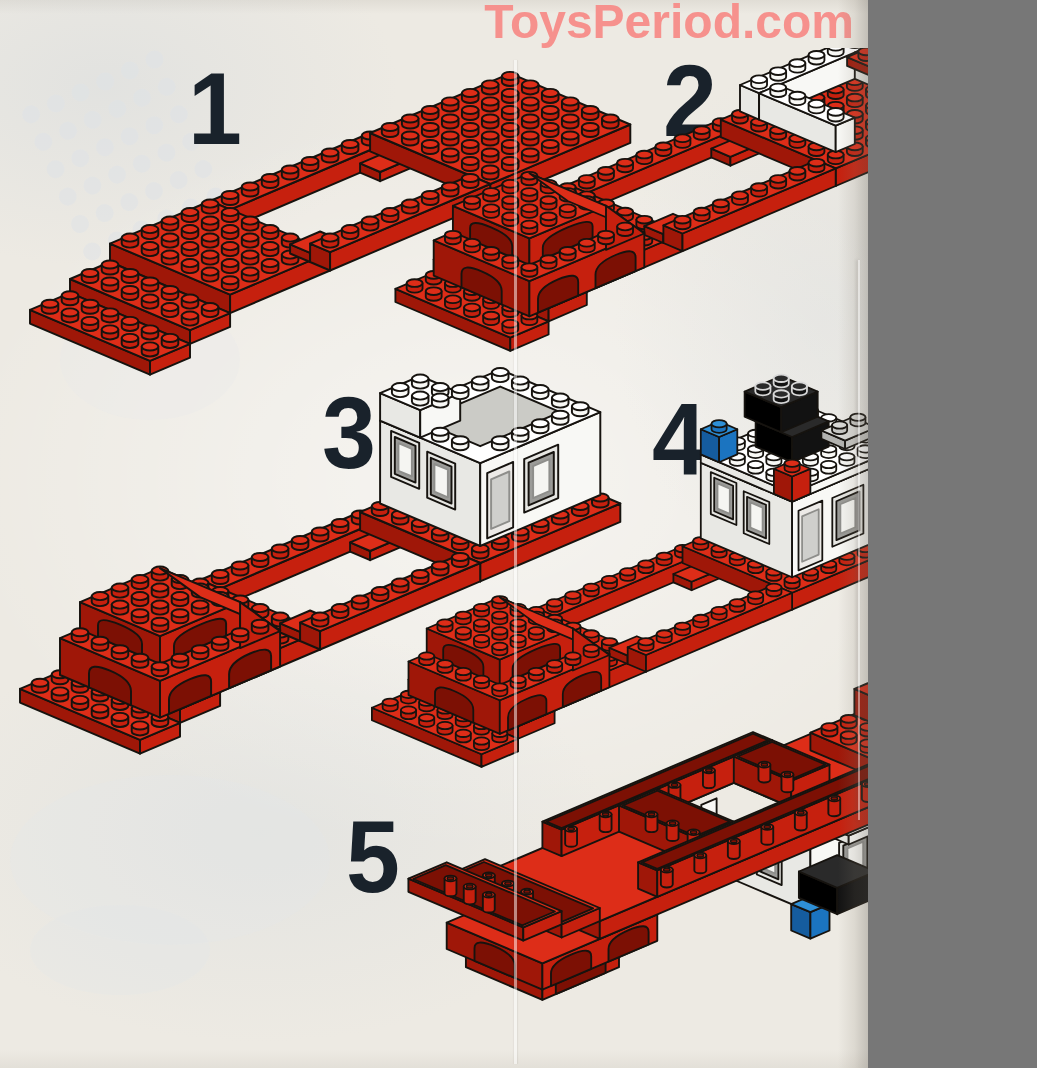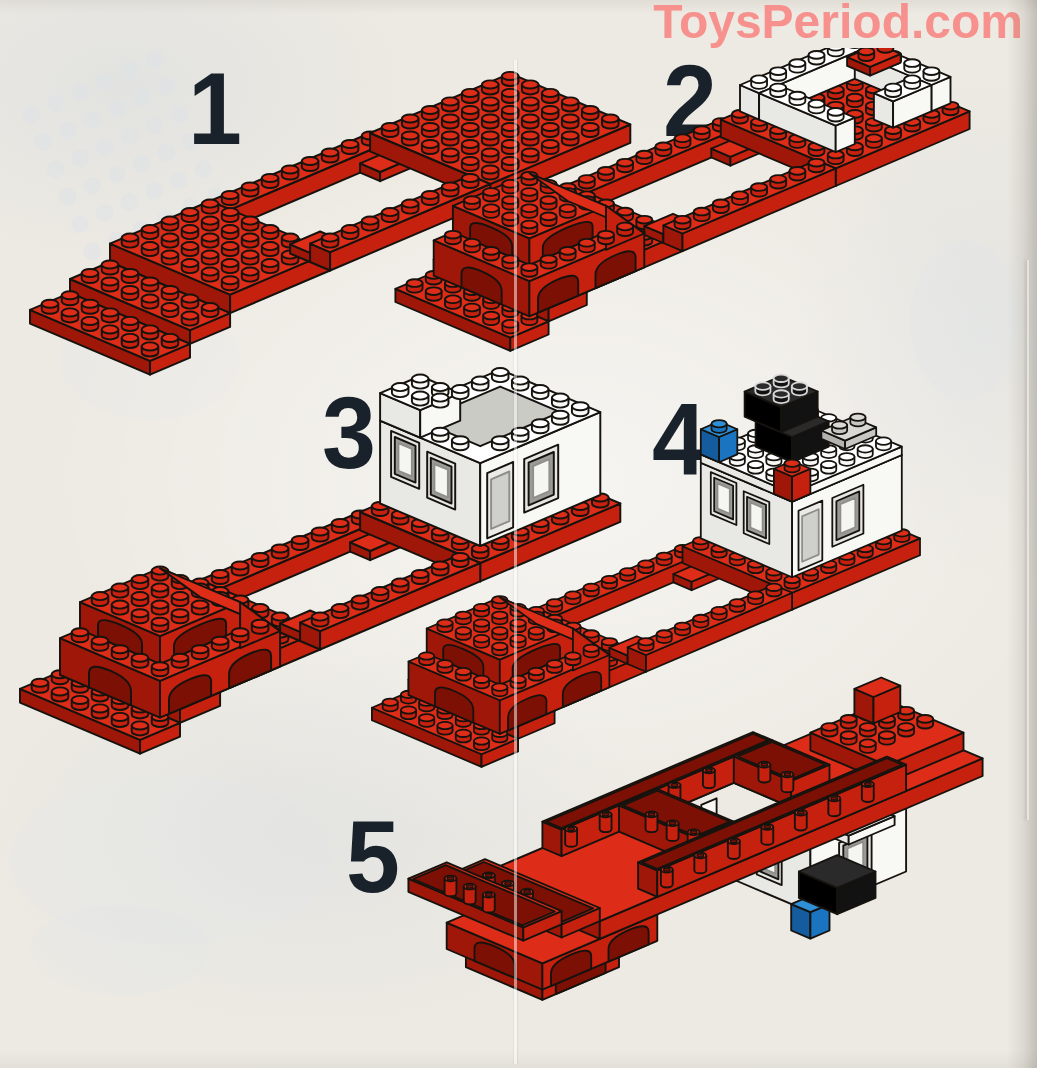--- a/index.html
+++ b/index.html
@@ -1,16 +1,16 @@
 <!DOCTYPE html>
 <html><head>
 <meta charset="utf-8">
 <style>
   html,body{margin:0;padding:0;background:#777;}
-  #page{position:relative;width:1037px;height:1068px;overflow:hidden;
+  #page{position:relative;width:868px;height:1068px;overflow:hidden;
         font-family:"Liberation Sans", sans-serif;
         background:#edeae3;}
   
   #page::before{content:"";position:absolute;inset:0;pointer-events:none;
     background:
       radial-gradient(420px 260px at 12% 8%, rgba(205,212,218,.35), rgba(205,212,218,0) 70%),
       radial-gradient(500px 300px at 30% 78%, rgba(203,212,219,.28), rgba(203,212,219,0) 70%),
       radial-gradient(300px 380px at 95% 30%, rgba(206,213,219,.25), rgba(206,213,219,0) 70%),
       radial-gradient(700px 500px at 55% 45%, rgba(255,255,255,.5), rgba(255,255,255,0) 75%),
       linear-gradient(180deg, rgba(187,182,172,.25) 0, rgba(187,182,172,0) 14px),

